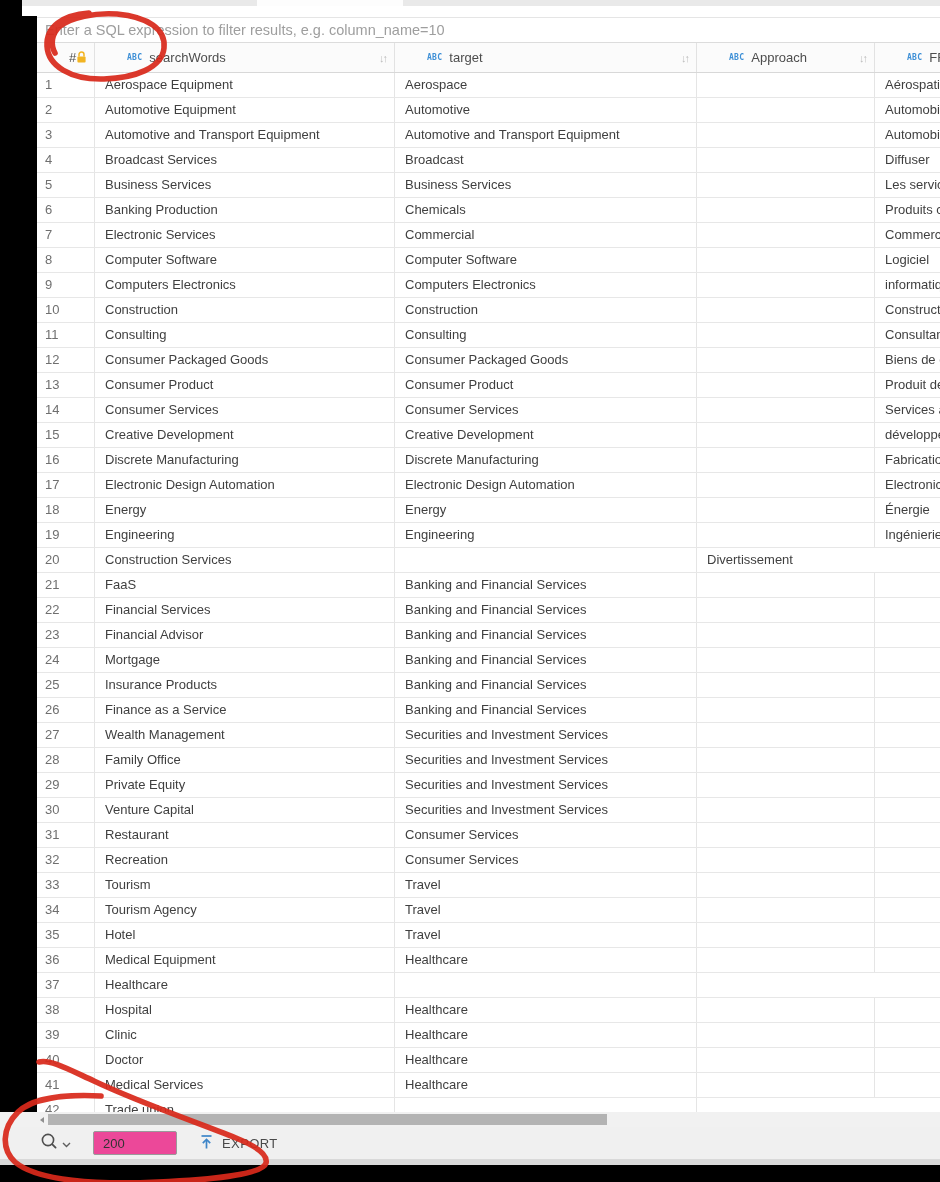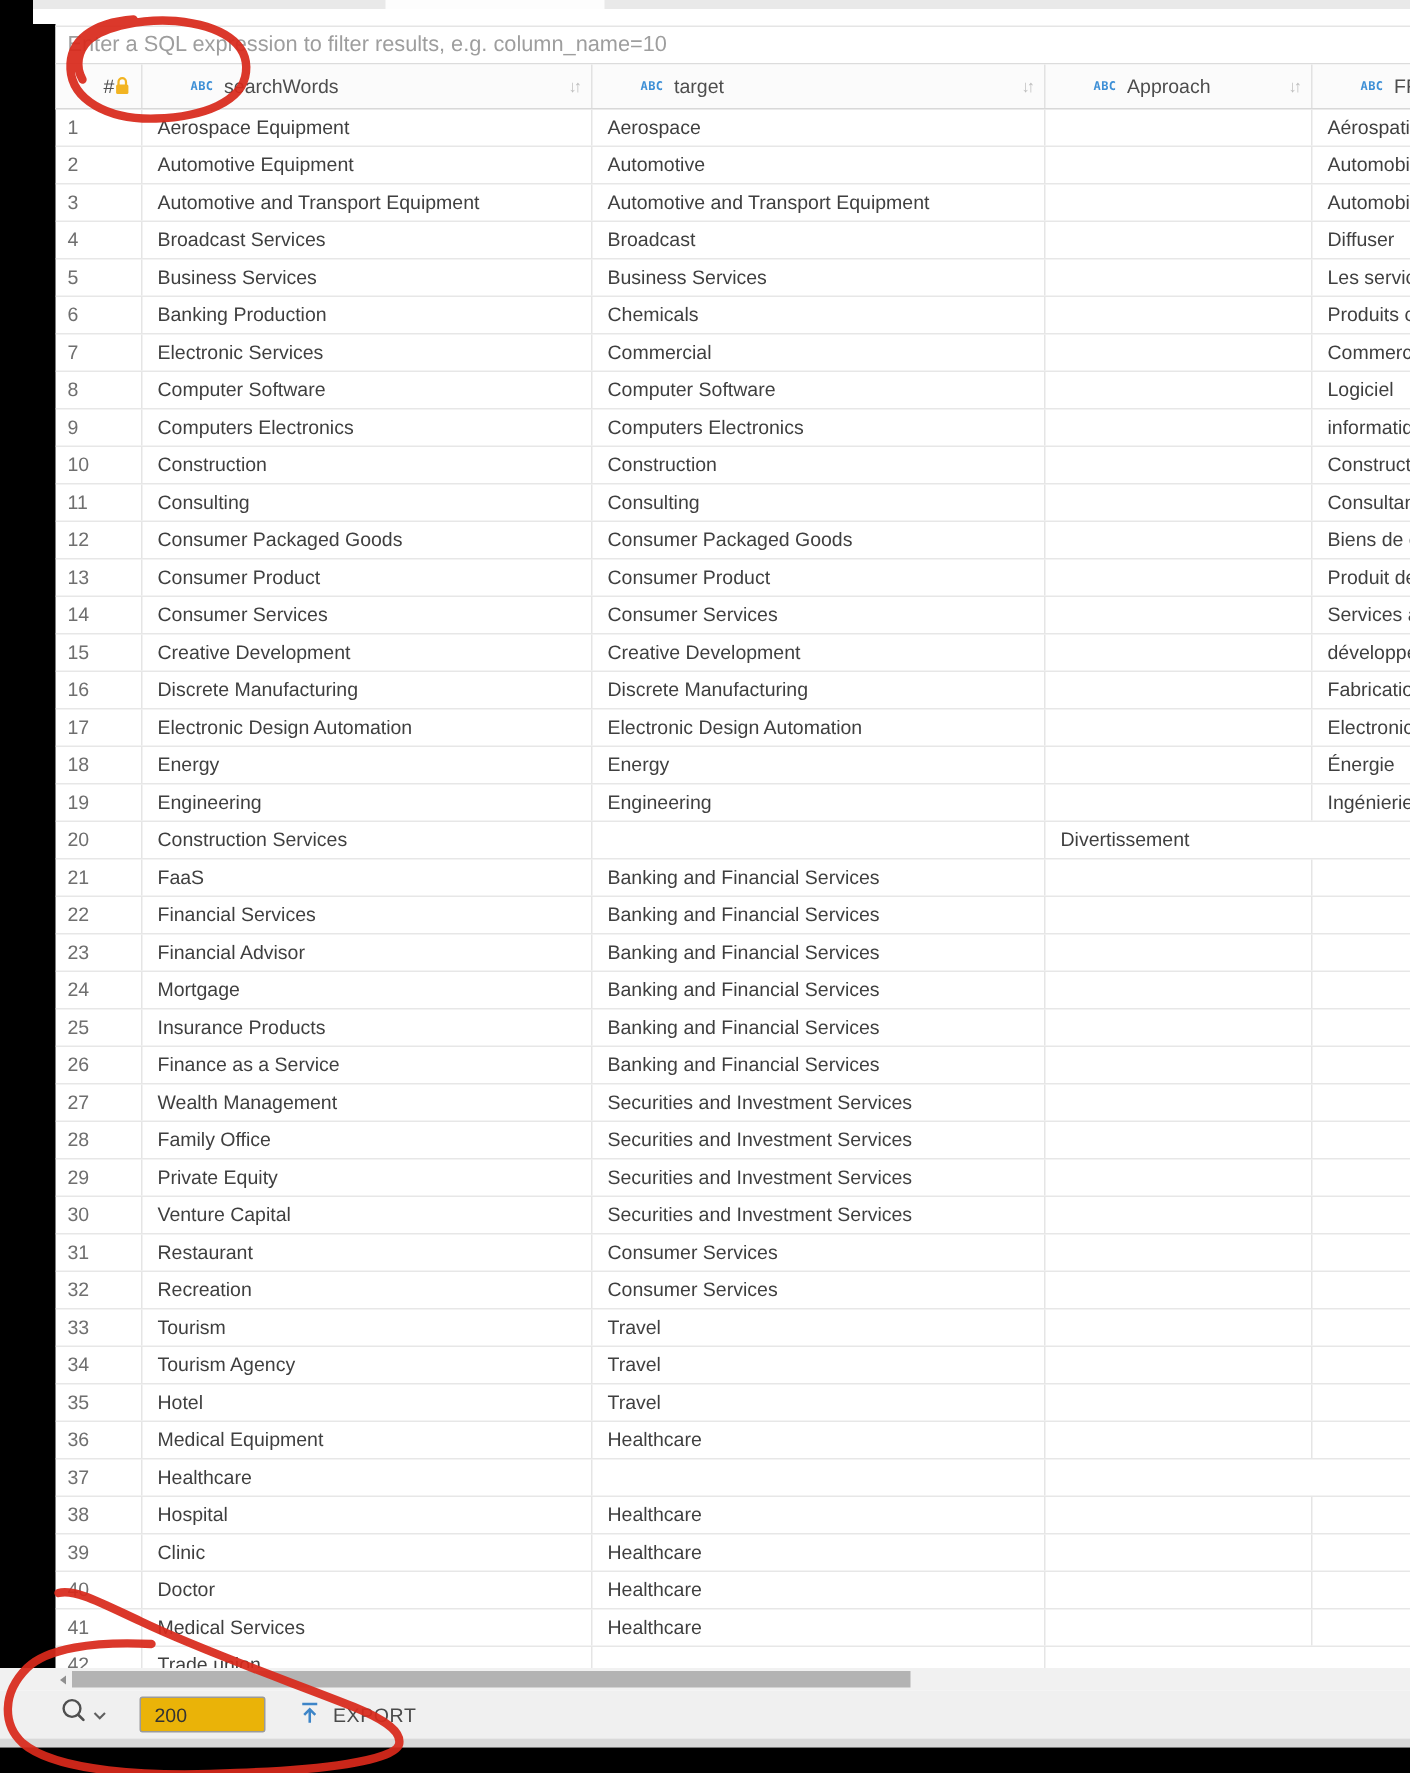--- a/index.html
+++ b/index.html
@@ -45,21 +45,21 @@
   .hscroll .arrow{position:absolute;left:40px;top:4.5px;width:0;height:0;
     border-top:3.5px solid transparent;border-bottom:3.5px solid transparent;border-right:4.5px solid #8f8f8f;}
   .hscroll .thumb{position:absolute;left:48px;top:2px;width:559px;height:11px;background:#b3b3b3;}
 
   
   .toolbar{position:absolute;left:0;top:1127px;width:940px;height:32px;background:#f0f0f0;
     display:flex;align-items:center;}
   .tool-refresh{display:flex;align-items:center;margin-left:40px;cursor:pointer;}
   .tool-chevron{margin-left:3px;}
   .fetch-input{margin-left:22px;width:84px;height:24px;border:1px solid #9a9a9a;border-radius:2px;
-    background:#eab308;font-size:13px;color:#333;padding:0 0 0 9px;font-family:inherit;box-sizing:border-box;outline:none;}
+    background:#ec4899;font-size:13px;color:#333;padding:0 0 0 9px;font-family:inherit;box-sizing:border-box;outline:none;}
   .export-btn{display:flex;align-items:center;margin-left:22px;background:none;border:0;cursor:pointer;
     font-family:inherit;padding:0;}
   .export-label{margin-left:8px;font-size:13px;font-weight:500;letter-spacing:.4px;color:#4a4a4a;}
 
   .bottom-strip{position:absolute;left:0;top:1159px;width:940px;height:6px;background:#d9d9d9;}
   .bottom-black{position:absolute;left:0;top:1165px;width:940px;height:17px;background:#000;}
 
   
   .annotations{position:absolute;left:0;top:0;width:940px;height:1182px;pointer-events:none;}
 </style>

